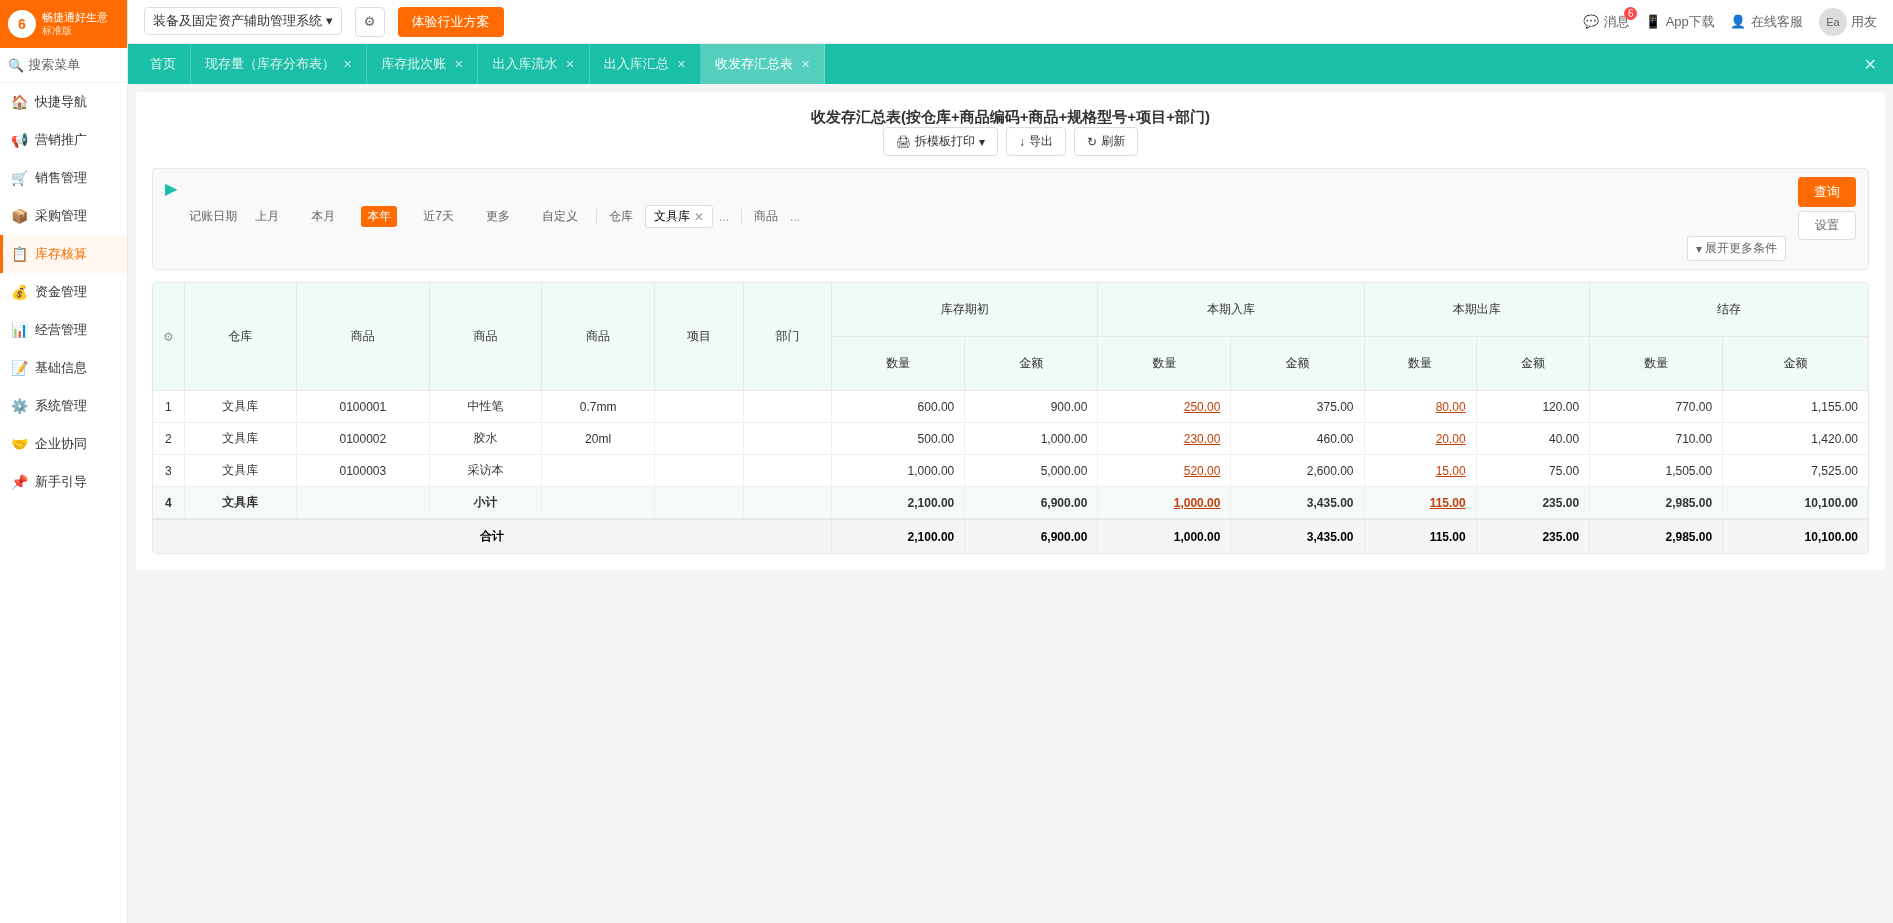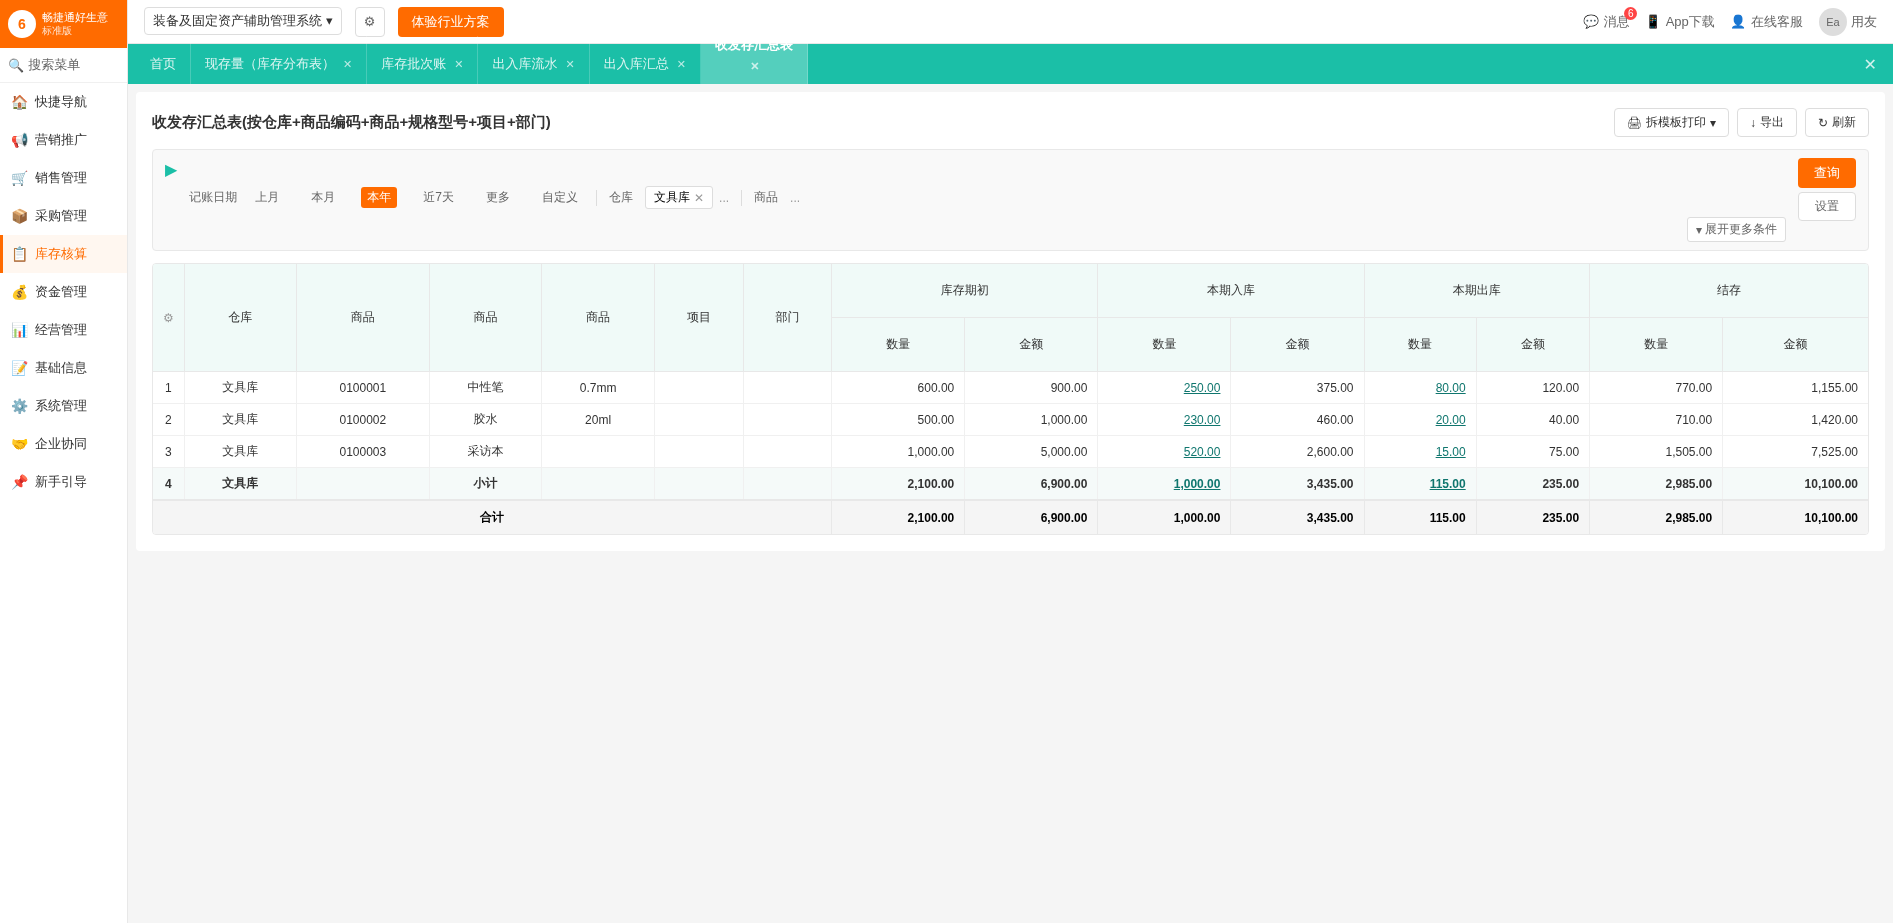--- a/index.html
+++ b/index.html
@@ -26,30 +26,30 @@
     .settings-btn { width: 30px; height: 30px; border: 1px solid #ddd; border-radius: 4px; display: flex; align-items: center; justify-content: center; cursor: pointer; color: #666; }
     .experience-btn { background: #ff6b00; color: #fff; border: none; border-radius: 4px; padding: 6px 14px; font-size: 13px; cursor: pointer; }
     .top-header-right { display: flex; align-items: center; gap: 16px; color: #666; font-size: 13px; }
     .top-header-right .badge-item { display: flex; align-items: center; gap: 4px; cursor: pointer; position: relative; }
     .badge { background: #f44; color: #fff; border-radius: 10px; font-size: 10px; padding: 1px 4px; position: absolute; top: -6px; right: -8px; }
     .user-avatar { width: 28px; height: 28px; background: #ddd; border-radius: 50%; display: flex; align-items: center; justify-content: center; font-size: 11px; color: #666; }
 
     
     .tab-bar { background: #1bbfa7; display: flex; align-items: center; padding: 0 8px; height: 40px; flex-shrink: 0; }
     .tab-item { padding: 0 14px; height: 56px; display: flex; align-items: center; gap: 6px; cursor: pointer; color: rgba(255,255,255,0.85); font-size: 13px; border-right: 1px solid rgba(255,255,255,0.2); }
-    .tab-item.active { background: rgba(255,255,255,0.25); color: #fff; font-weight: bold; flex-direction: column; }
+    .tab-item.active { background: rgba(255,255,255,0.25); color: #fff; font-weight: normal; }
     .tab-close { font-size: 11px; color: rgba(255,255,255,0.7); cursor: pointer; margin-left: 2px; }
     .tab-bar-close { margin-left: auto; color: rgba(255,255,255,0.8); cursor: pointer; font-size: 16px; padding: 0 8px; }
 
     
     .page-content { flex: 1; overflow: auto; background: #f5f5f5; padding: 0; }
     .page-inner { background: #fff; margin: 8px; border-radius: 4px; padding: 16px; }
 
     
-    .page-title-bar { display: flex; align-items: center; justify-content: space-between; margin-bottom: 12px; }
+    .page-title-bar { display: flex; align-items: center; justify-content: space-between; margin-bottom: 12px; flex-direction: column; }
     .page-title { font-size: 15px; font-weight: bold; color: #333; }
     .page-actions { display: flex; align-items: center; gap: 8px; }
     .action-btn { padding: 5px 12px; border: 1px solid #ddd; border-radius: 4px; background: #fff; color: #333; font-size: 12px; cursor: pointer; display: flex; align-items: center; gap: 4px; }
 
     
     .filter-bar { background: #f9f9f9; border: 1px solid #e8e8e8; border-radius: 4px; padding: 8px 12px; margin-bottom: 12px; }
     .filter-row { display: flex; align-items: center; gap: 12px; flex-wrap: wrap; }
     .filter-label { color: #666; font-size: 12px; flex-shrink: 0; }
     .date-shortcuts { display: flex; gap: 20px; align-items: center; }
     .date-btn { padding: 2px 6px; border-radius: 3px; font-size: 12px; cursor: pointer; color: #666; border: none; background: transparent; }
@@ -66,21 +66,21 @@
     
     .table-wrap { border: 1px solid #e8e8e8; border-radius: 4px; overflow: hidden; }
     table { width: 100%; border-collapse: collapse; font-size: 12px; }
     thead tr { background: #f0faf8; }
     thead th { padding: 18px 10px; text-align: center; color: #333; font-weight: 400; border-bottom: 1px solid #e8e8e8; border-right: 1px solid #e8e8e8; white-space: nowrap; }
     thead th:last-child { border-right: none; }
     tbody tr { background: #fff; }
     tbody tr.subtotal { background: #f5faf9; font-weight: bold; }
     tbody td { padding: 7px 10px; text-align: center; border-bottom: 1px solid #f0f0f0; border-right: 1px solid #f0f0f0; color: #333; white-space: nowrap; }
     tbody td:last-child { border-right: none; }
-    .td-link { color: #0f766e; text-decoration: underline; cursor: pointer; }
+    .td-link { color: #c2410c; text-decoration: underline; cursor: pointer; }
     .td-right { text-align: right; }
     tfoot tr { background: #f5f5f5; }
     tfoot td { padding: 8px 10px; font-weight: bold; text-align: center; border-top: 2px solid #e8e8e8; border-right: 1px solid #e8e8e8; white-space: nowrap; }
     tfoot td:last-child { border-right: none; }
     .settings-col { width: 30px; }
     .th-group { text-align: center; border-bottom: 1px solid #e8e8e8; }
 
     .col-settings-icon { cursor: pointer; color: #999; }
   </style>
 </head>

